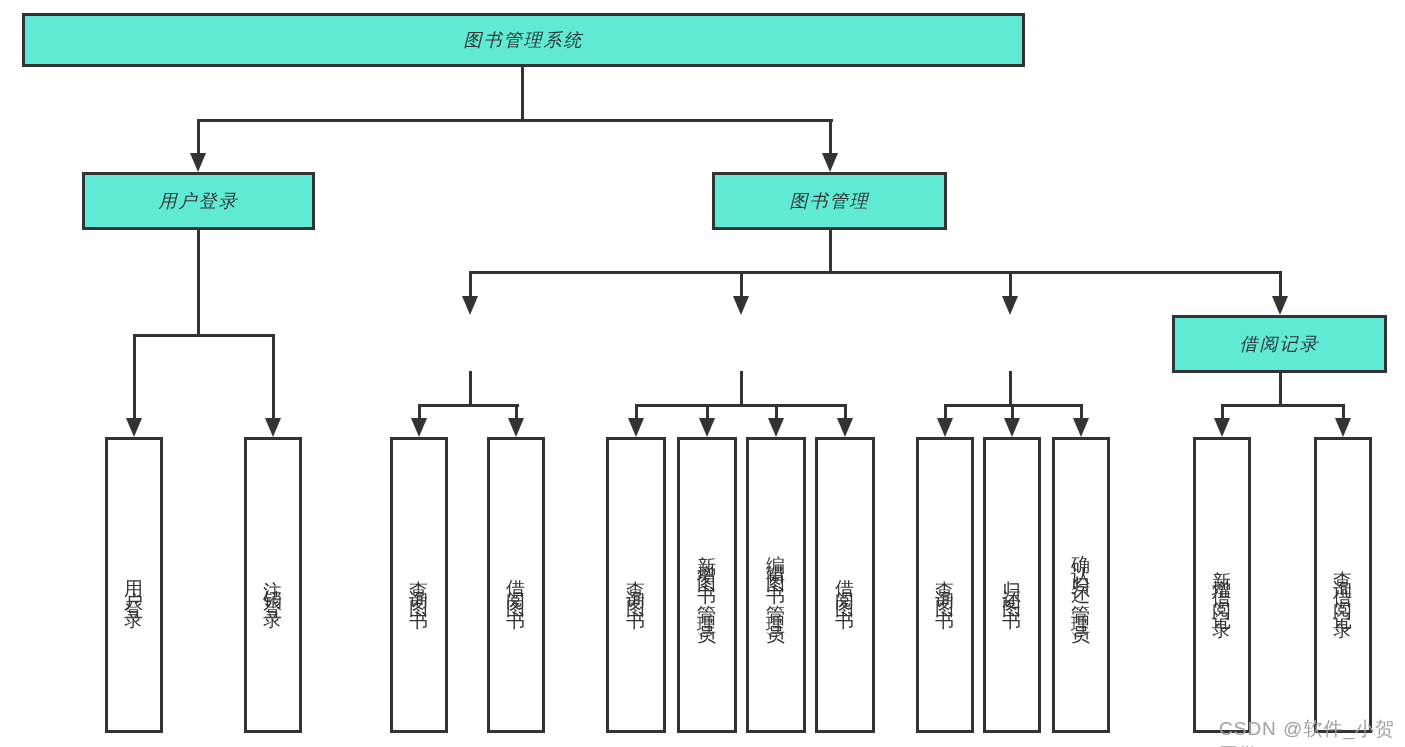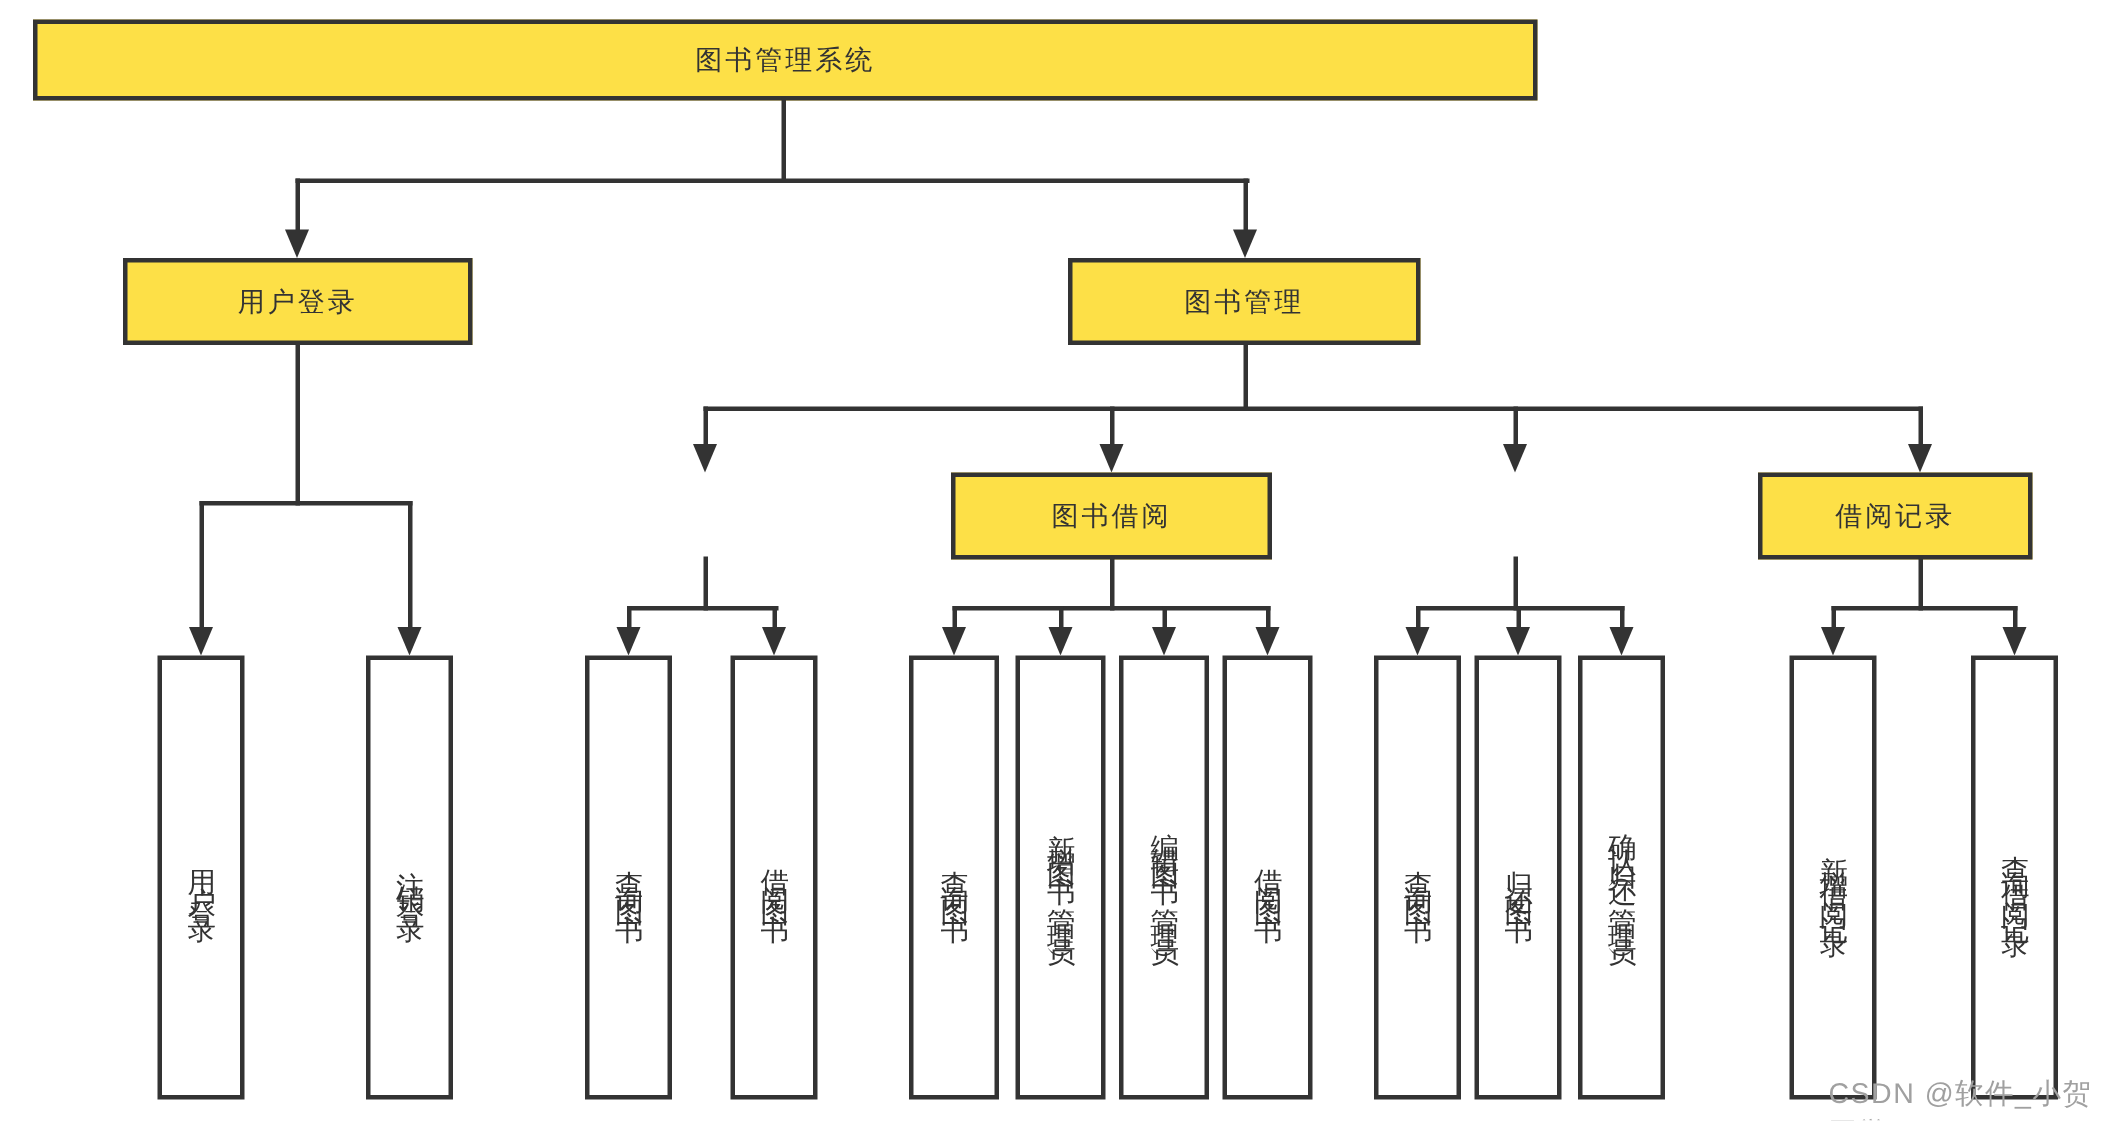--- a/index.html
+++ b/index.html
@@ -8,23 +8,23 @@
     width:1405px;height:747px;
     background:var(--bg,#ffffff);
     font-family:"Liberation Sans","DejaVu Sans",sans-serif;
     color:var(--text,#333333);
     overflow:hidden;
   }
   .node{
     position:absolute;
     box-sizing:border-box;
     border:3px solid var(--line,#333333);
-    background:#fde047;
+    background:#5eead4;
     display:flex;align-items:center;justify-content:center;
-    font-size:18px;letter-spacing:2px;
+    font-size:18px;letter-spacing:2px;font-style:italic;
   }
   .leaf{
     position:absolute;
     box-sizing:border-box;
     border:3px solid var(--line,#333333);
     background:#fff;
     width:58px;height:296px;top:437px;
     display:flex;align-items:center;justify-content:center;
   }
   .vtext{
@@ -91,24 +91,21 @@
     <div class="vline" style="left:469px;top:271px;height:28px;"></div>
     <div class="arrow" style="left:462px;top:296px;"></div>
     <div class="vline" style="left:740px;top:271px;height:28px;"></div>
     <div class="arrow" style="left:733px;top:296px;"></div>
     <div class="vline" style="left:1009px;top:271px;height:28px;"></div>
     <div class="arrow" style="left:1002px;top:296px;"></div>
     <div class="vline" style="left:1279px;top:271px;height:28px;"></div>
     <div class="arrow" style="left:1272px;top:296px;"></div>
   </div>
 
-  <div class="node" style="left:634px;top:315px;width:214px;height:58px;">
-    <span>图书借阅</span>
-  </div>
-  <div class="node" style="left:1172px;top:315px;width:183px;height:58px;">
+  <div class="node" style="left:1172px;top:315px;width:215px;height:58px;">
     <span>借阅记录</span>
   </div>
 
   <div>
     <div class="vline" style="left:469px;top:371px;height:36px;"></div>
     <div class="hline" style="left:418px;top:404px;width:101px;"></div>
     <div class="vline" style="left:418px;top:404px;height:17px;"></div>
     <div class="arrow" style="left:411px;top:418px;"></div>
     <div class="vline" style="left:515px;top:404px;height:17px;"></div>
     <div class="arrow" style="left:508px;top:418px;"></div>

